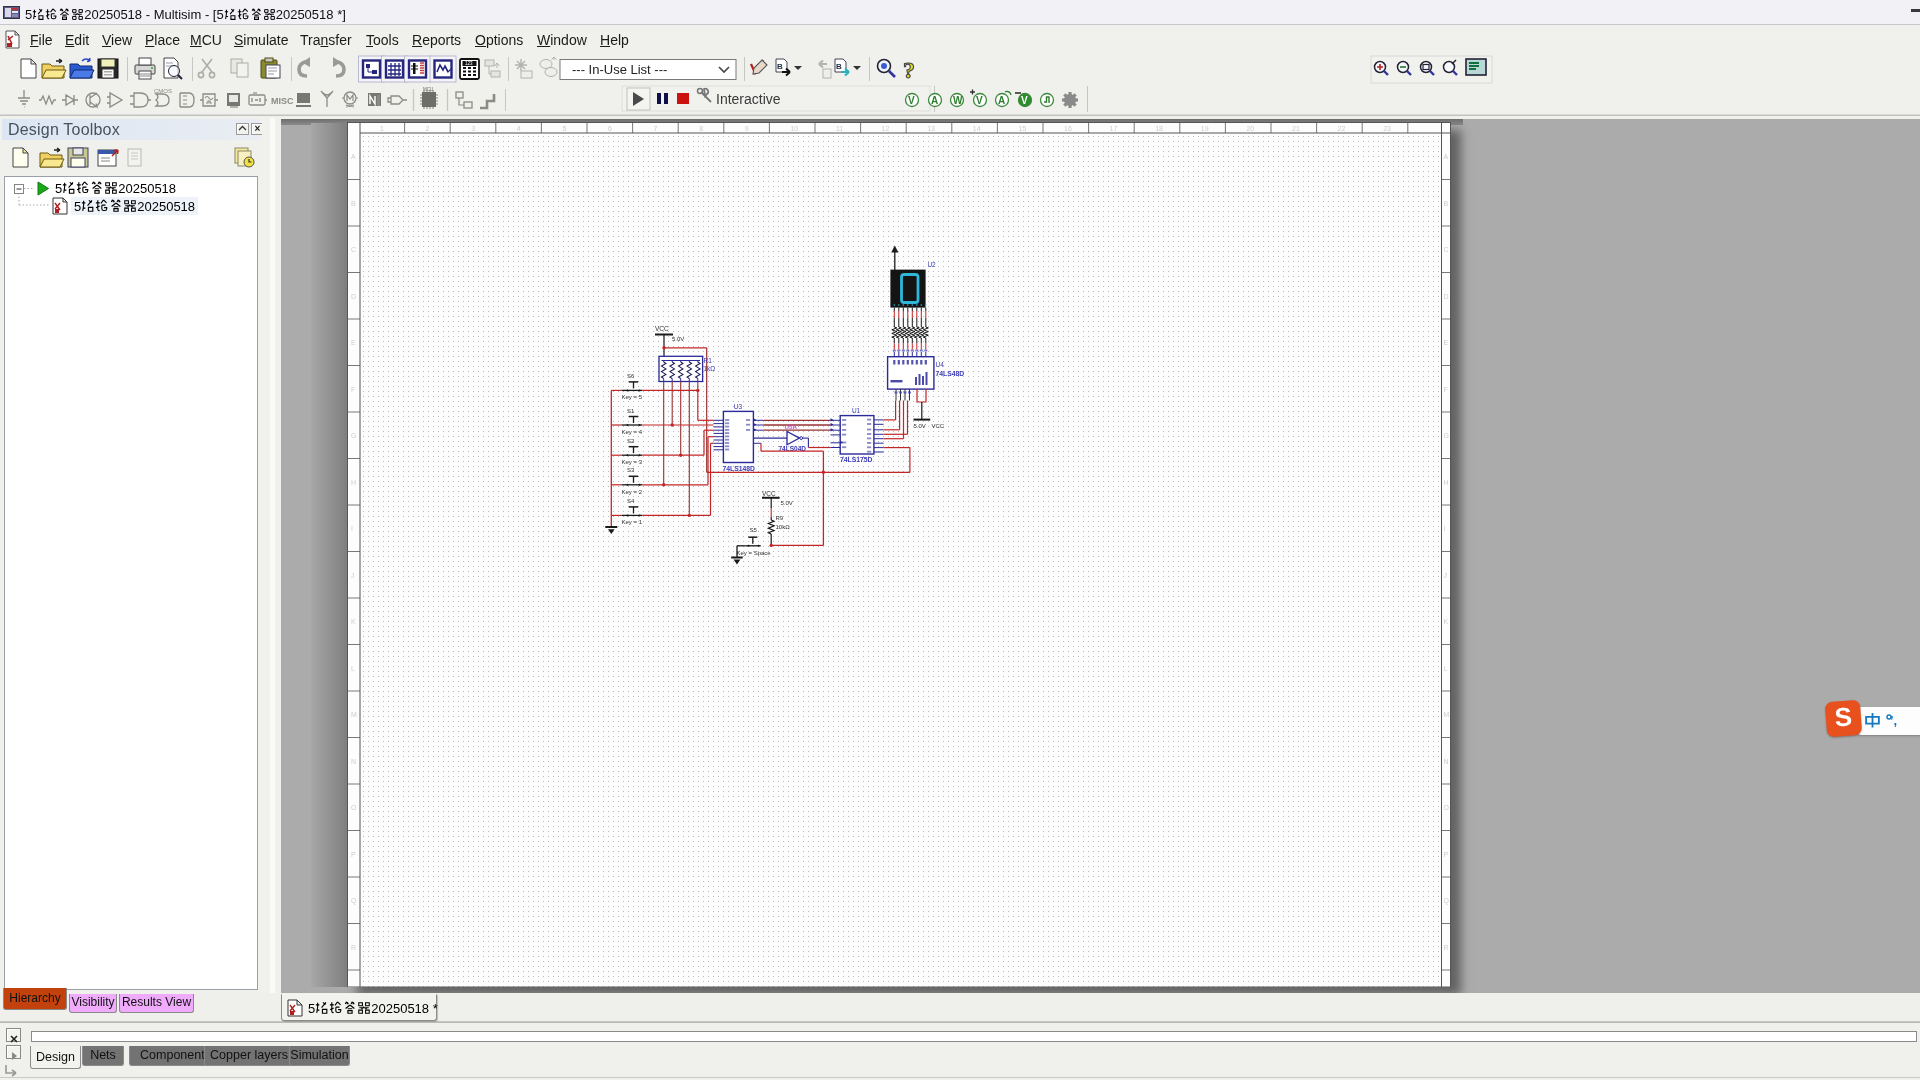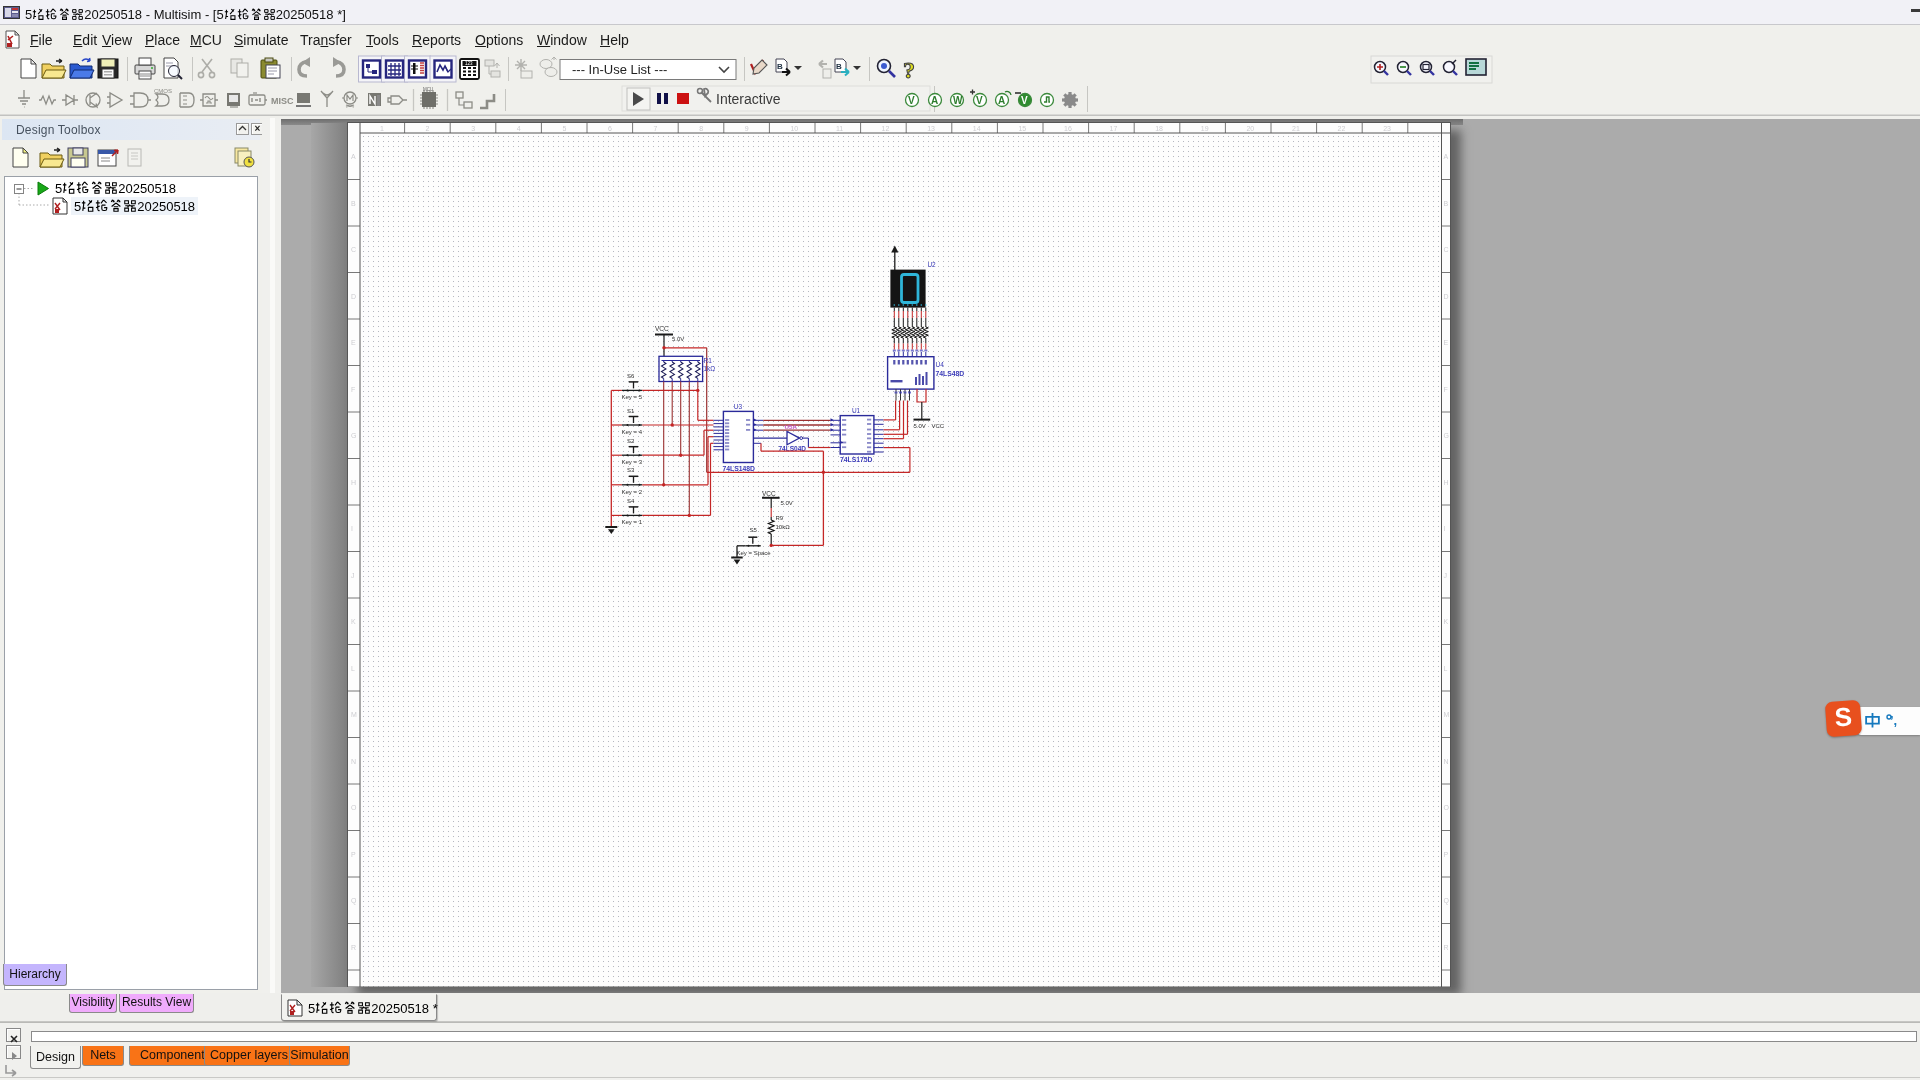--- a/index.html
+++ b/index.html
@@ -12,28 +12,28 @@
 .mi{position:absolute;top:32px;font-size:14px;color:#1a1a1a}
 .mi u{text-decoration:underline}
 #tb1{left:0;top:52px;width:1920px;height:34px;background:#f0f0ec}
 #tb2{left:0;top:86px;width:1920px;height:29px;background:#f0f0ec;border-bottom:1px solid #d9d9d6}
 #tbstrip{left:0;top:115px;width:1920px;height:4px;background:#f0f0ec;border-top:1px solid #c2c2c0}
 #canvas{left:281px;top:119px;width:1639px;height:874px;background:#ababab}
 #sheet{left:66px;top:3px;width:1104px;height:865px;background:#fdfdfd}
 #dots{left:79px;top:14px;width:1081px;height:851px;background-image:radial-gradient(circle,#b4b7c0 0.62px,rgba(0,0,0,0) 0.75px);background-size:5px 5px;background-position:1px 1px}
 #lpanel{left:0;top:118px;width:262px;height:875px;background:#f0f0ec}
 #lphead{left:2px;top:1px;width:258px;height:21px;background:linear-gradient(to right,#dce6f3,#e9edf3);display:flex;align-items:center}
-#lphead span{font-size:12px;color:#47525f;margin-left:14px;letter-spacing:0.2px}
+#lphead span{font-size:16px;color:#47525f;margin-left:6px;letter-spacing:0.2px}
 .winbtn{position:absolute;width:13px;height:12px;background:#f2f2ef;border:1px solid #9a9a9a;box-shadow:inset 1px 1px 0 #fff;font-size:9px;line-height:10px;text-align:center;color:#222}
 #lptree{left:4px;top:58px;width:254px;height:814px;background:#fff;border:1px solid #9aa0a8}
 .ttext{position:absolute;font-size:13px;color:#000;display:flex;align-items:center;white-space:nowrap}
 #tabstrip{left:0;top:993px;width:1920px;height:29px;background:#efefec;border-bottom:1px solid #c6c6c3}
 #sheettab{left:281px;top:994px;width:156px;height:27px;background:#f2f2ef;border:1px solid #8a8a8a;border-top:1px solid #f4f4f1;border-radius:0 0 3px 3px;box-shadow:1px 1px 1px rgba(0,0,0,0.2)}
 #bpanel{left:0;top:1022px;width:1920px;height:58px;background:#f0f0ed;border-top:1px solid #b9b9b6}
-.btab{position:absolute;border:1px solid #8a8a8a;border-top:none;background:#f97316;border-radius:0 0 3px 3px;font-size:12px;color:#111;text-align:center}
+.btab{position:absolute;border:1px solid #8a8a8a;border-top:none;background:#737373;border-radius:0 0 3px 3px;font-size:12px;color:#111;text-align:center}
 #lptabrow .btab{background:#f0abfc}
 .raised{background:#f2f2ef;border:1px solid #888;box-shadow:inset 1px 1px 0 #fff}
 #sogoubar{left:1858px;top:707px;width:62px;height:28px;background:#fdfdfd;border-radius:3px 0 0 3px;box-shadow:0 1px 2px rgba(0,0,0,0.25)}
 #sogous{left:1826px;top:701px;width:35px;height:35px;background:#e8501e;border-radius:7px;transform:rotate(-4deg);box-shadow:0 1px 2px rgba(0,0,0,0.3)}
 #sogous div{color:#fff;font-size:26px;font-weight:bold;text-align:center;line-height:33px;font-family:"Liberation Sans",sans-serif}
 </style></head><body>
 <svg width="0" height="0" style="position:absolute">
     <defs>
 <g id="g-lu" fill="none" stroke="#000" stroke-width="1.3">
         <path d="M3 2 V7 M1 4.5 H5 M3 7 L2 13.5 M2.6 10.5 H5 M9 1.5 L12 4 M12.5 1.5 L7.5 7.5 M8.5 9.5 H13.5 V14 H8.5 Z"></path>
@@ -80,21 +80,21 @@
     </svg>20250518&nbsp;*]</div>
 <div class="abs" style="left:1911px;top:9px;width:9px;height:3px;background:#3a3a3a"></div>
 <div class="abs" id="menubar"></div>
 <svg class="abs" style="left:4px;top:30px" width="18" height="19">
     <path d="M2 1 h9 l4 4 v13 h-13 Z" fill="#fff" stroke="#555"></path>
     <path d="M11 1 l4 4 h-4 Z" fill="#ddd" stroke="#555"></path>
     <path d="M4 6 l4 8 M4 10 l5 -4" stroke="#b02020" stroke-width="1.6" fill="none"></path>
     <rect x="3" y="13" width="5" height="4" fill="#b02020"></rect>
   </svg>
 <span class="mi" style="left:30px"><u>F</u>ile</span>
-<span class="mi" style="left:73px"><u>E</u>dit</span>
+<span class="mi" style="left:65px"><u>E</u>dit</span>
 <span class="mi" style="left:102px"><u>V</u>iew</span>
 <span class="mi" style="left:145px"><u>P</u>lace</span>
 <span class="mi" style="left:190px"><u>M</u>CU</span>
 <span class="mi" style="left:234px"><u>S</u>imulate</span>
 <span class="mi" style="left:300px">Tra<u>n</u>sfer</span>
 <span class="mi" style="left:366px"><u>T</u>ools</span>
 <span class="mi" style="left:412px"><u>R</u>eports</span>
 <span class="mi" style="left:475px"><u>O</u>ptions</span>
 <span class="mi" style="left:537px"><u>W</u>indow</span>
 <span class="mi" style="left:600px"><u>H</u>elp</span>
@@ -354,21 +354,21 @@
         </svg><svg class="cj" viewBox="0 0 16 16">
           <use href="#g-qiang"></use>
         </svg><svg class="cj" viewBox="0 0 16 16">
           <use href="#g-da"></use>
         </svg><svg class="cj" viewBox="0 0 16 16">
           <use href="#g-qi"></use>
         </svg>20250518</div>
     </div>
   </div>
 <div class="abs" id="lptabrow">
-    <div class="btab" style="left:3px;top:964px;width:64px;height:22px;line-height:21px;background:#c4b5fd;z-index:3">Hierarchy</div>
+    <div class="btab" style="left:3px;top:988px;width:64px;height:22px;line-height:21px;background:#c2410c;z-index:3">Hierarchy</div>
     <div class="btab" style="left:69px;top:994px;width:48px;height:19px;line-height:17px;z-index:3">Visibility</div>
     <div class="btab" style="left:119px;top:994px;width:75px;height:19px;line-height:17px;z-index:3">Results View</div>
   </div>
 <div class="abs" style="left:262px;top:118px;width:19px;height:875px;background:#f0f0ed">
     <div class="abs" style="left:8px;top:0;width:5px;height:875px;background:#fafaf8"></div>
   </div>
 <div class="abs" id="canvas">
     <div class="abs" style="left:0;top:0;width:1182px;height:6px;background:linear-gradient(to bottom,#6e6e6e,#8a8a8a)"></div>
     <div class="abs" style="left:30px;top:4px;width:36px;height:864px;background:linear-gradient(to right,#a7a7a7,#7f7f7f)"></div>
     <div class="abs" id="sheet" style="box-shadow:10px 8px 9px rgba(40,40,40,0.55)">

